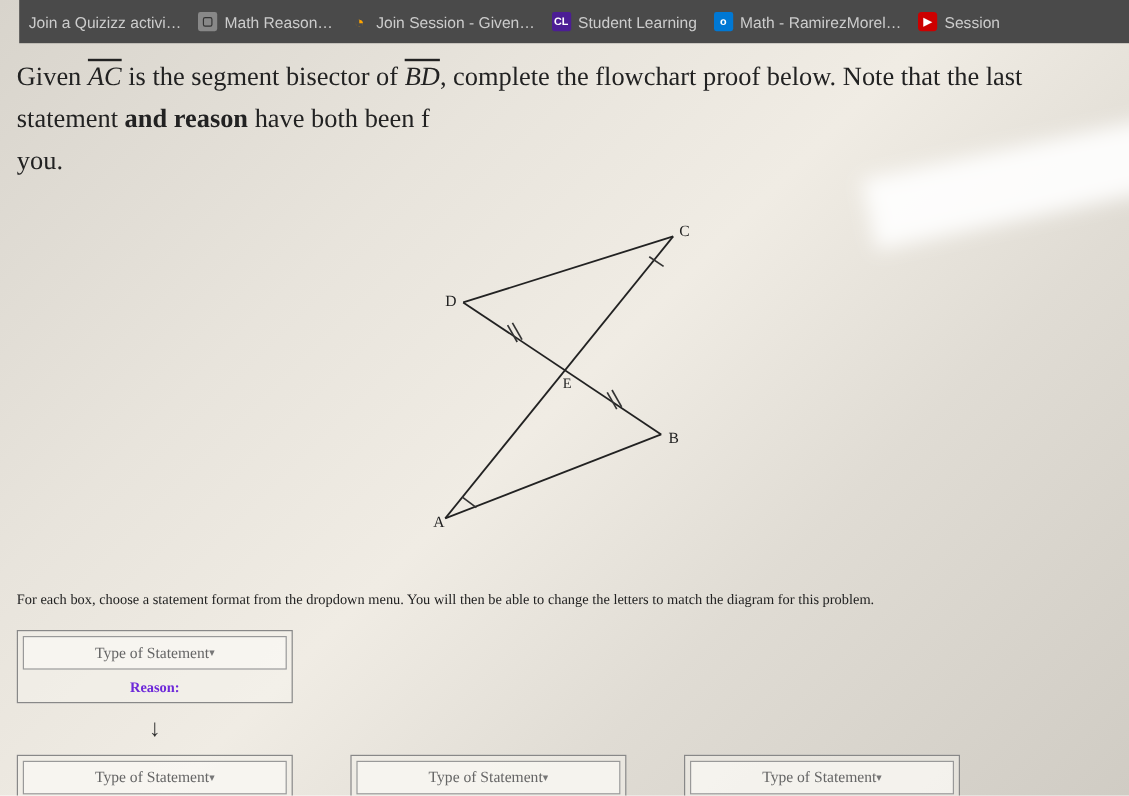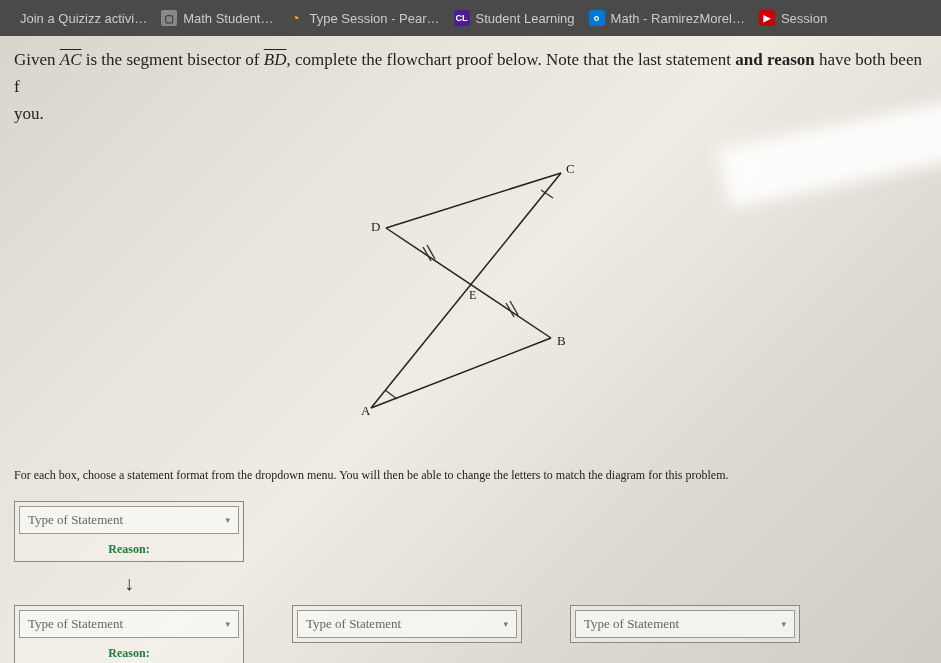--- a/index.html
+++ b/index.html
@@ -9,25 +9,26 @@
       width: 941px;
       height: 663px;
       overflow: hidden;
       position: relative;
     }
     .bookmark-bar {
       background: #4a4a4a;
       height: 36px;
       display: flex;
       align-items: center;
-      padding: 0 20px;
+      padding: 0 8px;
       gap: 14px;
       font-family: Arial, sans-serif;
       font-size: 13px;
       color: #ccc;
+      margin-left: 16px;
     }
     .bookmark {
       display: flex;
       align-items: center;
       gap: 6px;
       white-space: nowrap;
     }
     .bookmark-icon {
       width: 16px;
       height: 16px;
@@ -41,21 +42,21 @@
     .icon-grey { background: #888; color: #333; }
     .icon-yellow { color: #ffa500; font-size: 14px; }
     .icon-teal { background: #4c1d95; color: #fff; font-size:9px; }
     .icon-outlook { background: #0078d4; color: #fff; font-size:9px; }
     .icon-youtube { background: #cc0000; color: #fff; border-radius:3px; font-size:9px; padding:1px 2px;}
     .content {
       padding: 10px 14px;
       color: #222;
     }
     .problem-text {
-      font-size: 17px;
+      font-size: 22px;
       line-height: 1.6;
     }
     .overline {
       text-decoration: overline;
       font-style: italic;
     }
     .diagram-container {
       display: flex;
       justify-content: center;
       margin: 25px 0 35px 0;
@@ -81,31 +82,31 @@
       padding: 4px;
       width: 230px;
     }
     .stmt-dropdown {
       border: 1px solid #999;
       background: rgba(250,248,243,0.7);
       padding: 5px 8px;
       font-size: 13px;
       color: #666;
       display: flex;
-      justify-content: space-between;
+      justify-content: center;
       align-items: center;
       cursor: pointer;
     }
     .caret {
       font-size: 9px;
       color: #777;
     }
     .reason-label {
       font-size: 12px;
-      color: #15803d;
+      color: #6d28d9;
       margin-top: 8px;
       font-weight: bold;
     }
     .arrow-down {
       font-size: 20px;
       margin: 10px 0;
       color: #333;
     }
     .glare {
       position: absolute;
@@ -121,25 +122,25 @@
   </style>
 </head>
 <body>
 
 <div class="bookmark-bar">
   <div class="bookmark">
     <span>Join a Quizizz activi…</span>
   </div>
   <div class="bookmark">
     <span class="bookmark-icon icon-grey">▢</span>
-    <span>Math Student…</span>
+    <span>Math Reason…</span>
   </div>
   <div class="bookmark">
     <span class="bookmark-icon icon-yellow">◔</span>
-    <span>Type Session - Pear…</span>
+    <span>Join Session - Given…</span>
   </div>
   <div class="bookmark">
     <span class="bookmark-icon icon-teal">CL</span>
     <span>Student Learning</span>
   </div>
   <div class="bookmark">
     <span class="bookmark-icon icon-outlook">o</span>
     <span>Math - RamirezMorel…</span>
   </div>
   <div class="bookmark">

